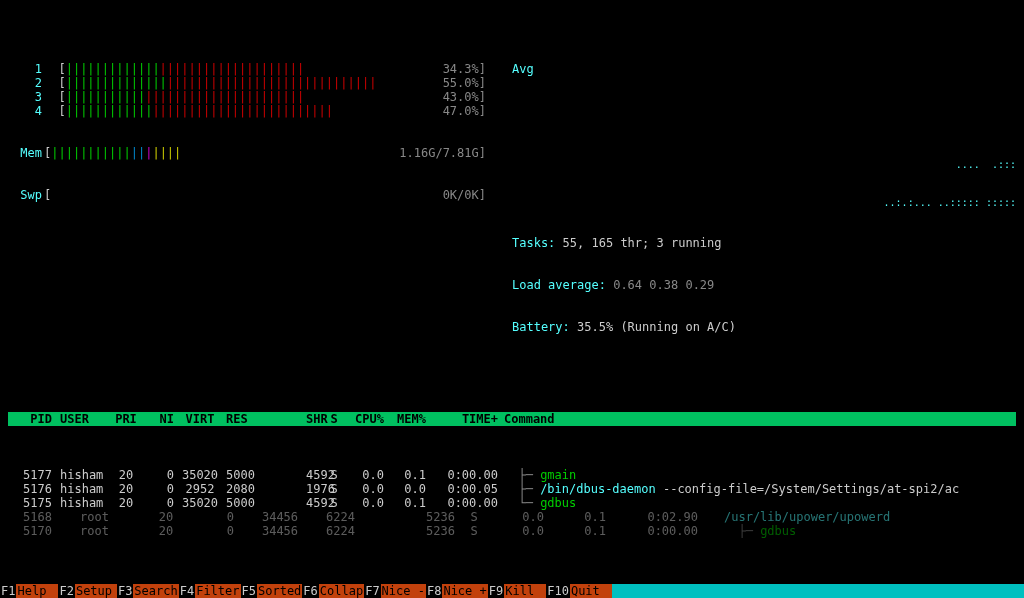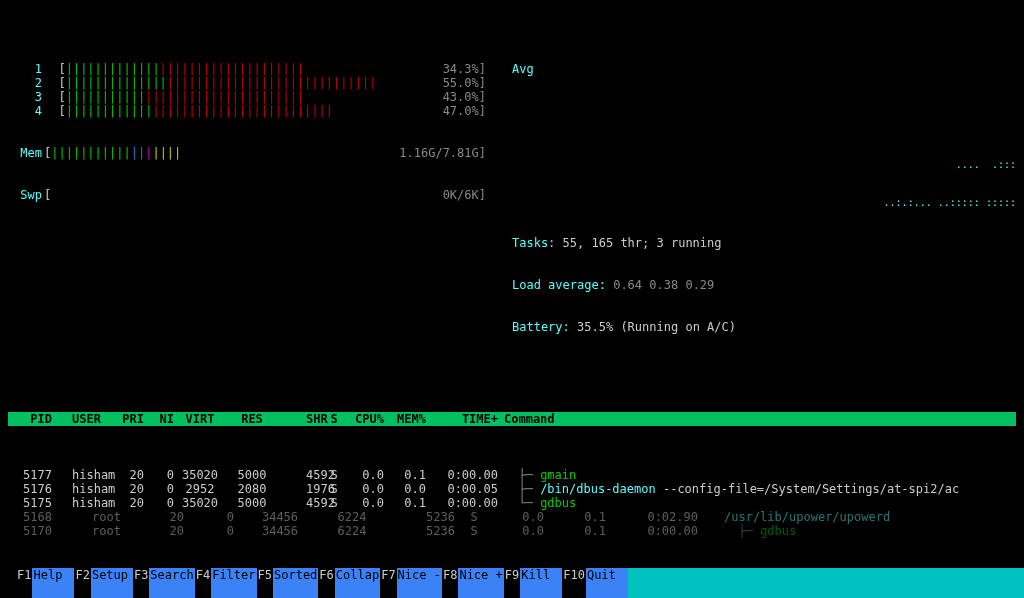--- a/index.html
+++ b/index.html
@@ -69,62 +69,62 @@
   .table-header {
     background: #00c060;
     color: #000;
     display: flex;
     height: 14px;
     font-weight: bold;
   }
   .row { display: flex; height: 14px; }
   .row.dim { opacity: 0.45; gap: 20px; }
   .c-pid   { width: 44px; text-align: right; }
-  .c-user  { width: 56px; padding-left: 20px; }
-  .c-pri   { width: 36px; text-align: right; }
+  .c-user  { width: 56px; padding-left: 8px; }
+  .c-pri   { width: 36px; text-align: center; }
   .c-ni    { width: 30px; text-align: right; }
   .c-virt  { width: 52px; text-align: center; }
-  .c-res   { width: 52px; text-align: center; }
+  .c-res   { width: 52px; text-align: left; }
   .c-shr   { width: 48px; text-align: right; padding-left: 28px; }
   .c-s     { width: 16px; text-align: center; }
   .c-cpu   { width: 42px; text-align: right; }
   .c-mem   { width: 42px; text-align: right; }
   .c-time  { width: 72px; text-align: right; }
   .c-cmd   { flex: 1; padding-left: 6px; overflow: hidden; white-space: pre; }
   .tree { color: #888; }
   .cmd-base { color: #5ff; }
   .cmd-arg { color: #ccc; }
   .thread-name { color: #0c0; }
   .fkeys {
     position: absolute;
-    bottom: 0; left: 16px; right: 0;
-    height: 30px;
+    bottom: 0; left: 0; right: 0;
+    height: 14px;
     display: flex;
   }
   .fkey { display: flex; }
   .fkey .k { color: #ccc; background: #000; padding: 0 1px; }
-  .fkey .l { background: #3b82f6; color: #000; padding: 0 1px; min-width: 42px; }
+  .fkey .l { background: #c2410c; color: #000; padding: 0 1px; min-width: 42px; }
   .fkeys .rest { flex: 1; background: #00c0c0; }
 </style>
 </head>
 <body>
 
 <div class="window">
 
   <div class="term">
     <div class="header-area">
       <div class="header-left">
         <div id="cpu-meters"><div class="meter-row"><span class="meter-label">1</span><span class="meter-bracket">  [</span><span class="meter-bars"><span class="bar-green">|||||||||||||</span><span class="bar-red">||||||||||||||||||||</span></span><span class="meter-value">34.3%]</span></div><div class="meter-row"><span class="meter-label">2</span><span class="meter-bracket">  [</span><span class="meter-bars"><span class="bar-green">||||||||||||||</span><span class="bar-red">|||||||||||||||||||||||||||||</span></span><span class="meter-value">55.0%]</span></div><div class="meter-row"><span class="meter-label">3</span><span class="meter-bracket">  [</span><span class="meter-bars"><span class="bar-green">|||||||||||</span><span class="bar-red">||||||||||||||||||||||</span></span><span class="meter-value">43.0%]</span></div><div class="meter-row"><span class="meter-label">4</span><span class="meter-bracket">  [</span><span class="meter-bars"><span class="bar-green">||||||||||||</span><span class="bar-red">|||||||||||||||||||||||||</span></span><span class="meter-value">47.0%]</span></div></div>
         <div class="meter-row">
           <span class="meter-label">Mem</span>
           <span class="meter-bracket">[</span><span id="mem-bars" class="meter-bars"><span class="bar-green">|||||||||||</span><span class="bar-blue">||</span><span class="bar-magenta">|</span><span class="bar-yellow">||||</span></span><span class="meter-value">1.16G/7.81G]</span>
         </div>
         <div class="meter-row">
           <span class="meter-label">Swp</span>
-          <span class="meter-bracket">[</span><span class="meter-bars"></span><span class="meter-value">0K/6K]</span>
+          <span class="meter-bracket">[</span><span class="meter-bars"></span><span class="meter-value">0K/0K]</span>
         </div>
       </div>
       <div class="header-right">
         <div class="avg-label">Avg</div>
         <div style="height:28px"></div>
         <div class="blip-row">            ....  .:::</div>
         <div class="blip-row">..:.:... ..::::: :::::</div>
         <div class="info-line"><span>Tasks: </span><span class="val">55, 165 thr; 3 running</span></div>
         <div class="info-line"><span>Load average: </span><span class="num">0.64 0.38 0.29</span></div>
         <div class="info-line"><span>Battery: </span><span class="val">35.5% (Running on A/C)</span></div>

